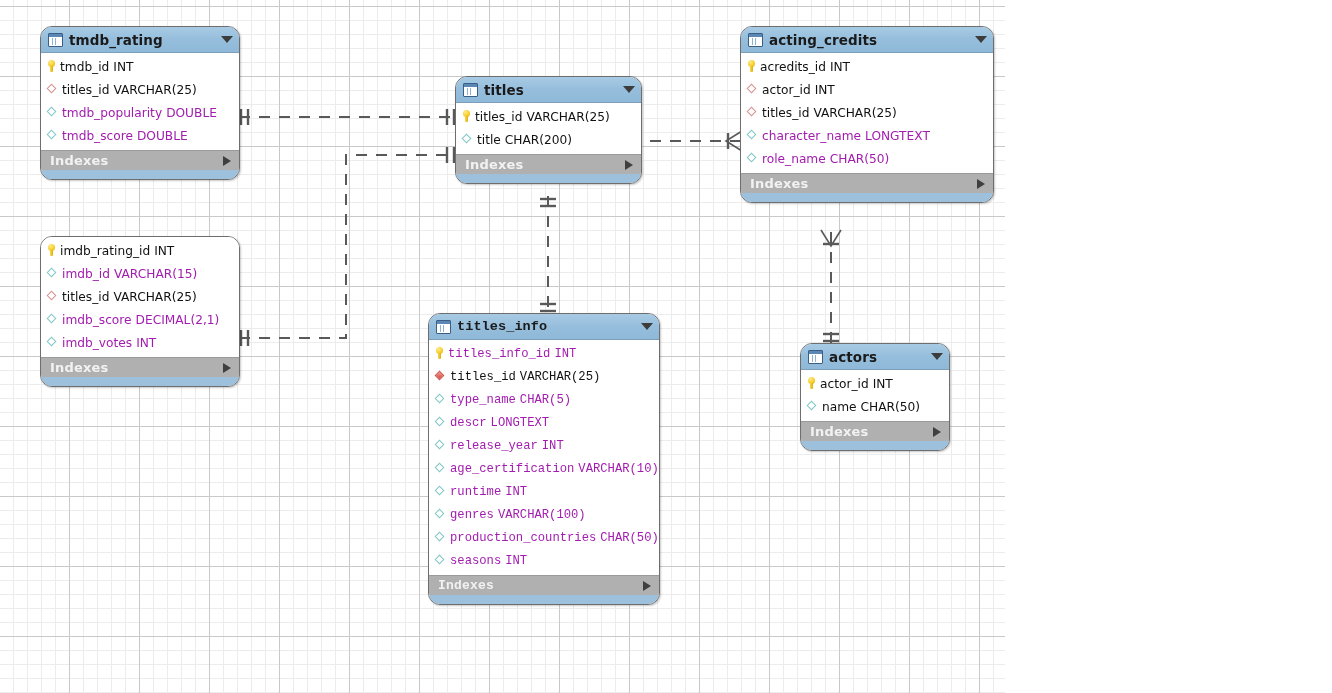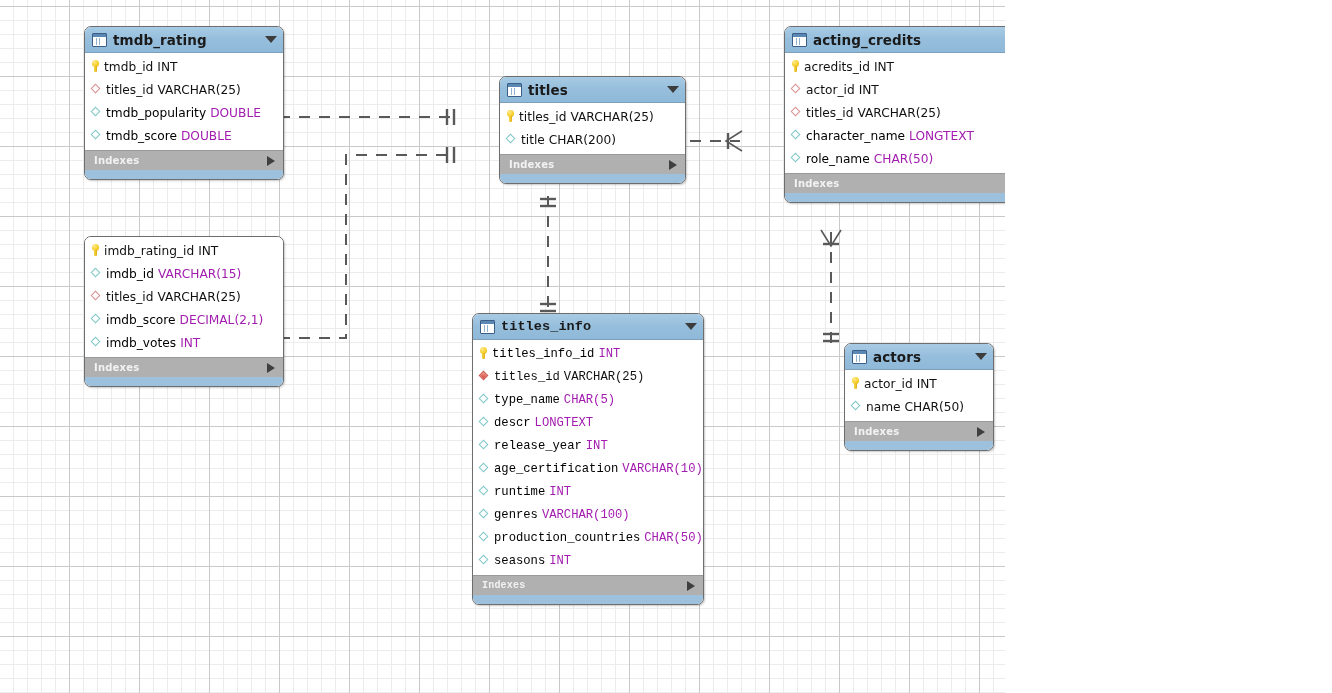--- a/index.html
+++ b/index.html
@@ -25,25 +25,24 @@
   }
   #legendpane{
     position:absolute;left:1005px;top:0;width:327px;height:693px;background:#ffffff;
   }
 
   
   .tbl{
     position:absolute;
     background:#ffffff;
     border:1px solid #6e6e6e;
-    border-radius:7px;
+    border-radius:12px;
     box-shadow:1px 1px 2px rgba(0,0,0,.22);
     overflow:hidden;
     box-sizing:border-box;
-    margin-left:44px;
   }
   .tbl-hdr{
     height:25px;
     background:linear-gradient(to bottom,#a8cbe4 0%,#96bedc 48%,#8fb9d9 100%);
     border-bottom:1px solid #7d9fba;
     display:flex;align-items:center;
     padding:0 6px 0 7px;
     gap:6px;
   }
   .tbl-ico{
@@ -67,21 +66,21 @@
     width:0;height:0;flex:0 0 auto;
     border-left:6px solid transparent;border-right:6px solid transparent;
     border-top:7px solid #3c3c3c;
   }
   .tbl-body{background:#ffffff;padding:2px 0 3px 0;}
   .col{
     display:flex;align-items:center;gap:4px;
     height:23px;padding:0 7px 0 6px;
     font-size:12.2px;color:#222;white-space:nowrap;
   }
-  .col .nm{color:#000000;}
+  .col .nm{color:#a21caf;}
   .col .ty{color:#a21caf;}
   .col.plain .nm,.col.plain .ty{color:#111;}
 
   
   .g{flex:0 0 auto;position:relative;}
   .g-pk{width:9px;height:13px;}
   .g-pk:before{
     content:"";position:absolute;left:1px;top:0;width:7px;height:7px;border-radius:50%;
     background:radial-gradient(circle at 35% 30%,#ffe98a,#f6cd26 60%,#d9a80c);
   }
@@ -96,21 +95,21 @@
   }
   .g-fk:before{border:1.6px solid #d98f8f;background:#fff;}
   .g-fkf:before{border:1.4px solid #c8554d;background:linear-gradient(135deg,#f09a90,#d6453a);}
   .g-at:before{border:1.6px solid #7fc6c6;background:#fff;}
 
   .tbl-idx{
     height:19px;background:#b0b0b0;border-top:1px solid #9a9a9a;
     display:flex;align-items:center;justify-content:space-between;
     padding:0 8px 0 9px;
   }
-  .tbl-idx span{font-size:10px;font-weight:bold;color:#f2f2f2;letter-spacing:.2px;}
+  .tbl-idx span{font-size:13px;font-weight:bold;color:#f2f2f2;letter-spacing:.2px;}
   .tbl-idx i{
     width:0;height:0;border-top:5px solid transparent;border-bottom:5px solid transparent;
     border-left:8px solid #3f3f3f;display:block;
   }
   .tbl-foot{height:9px;background:#9dc0dc;}
 
   
   #wires{position:absolute;left:0;top:0;width:1005px;height:693px;pointer-events:none;}
 </style>
 </head>

